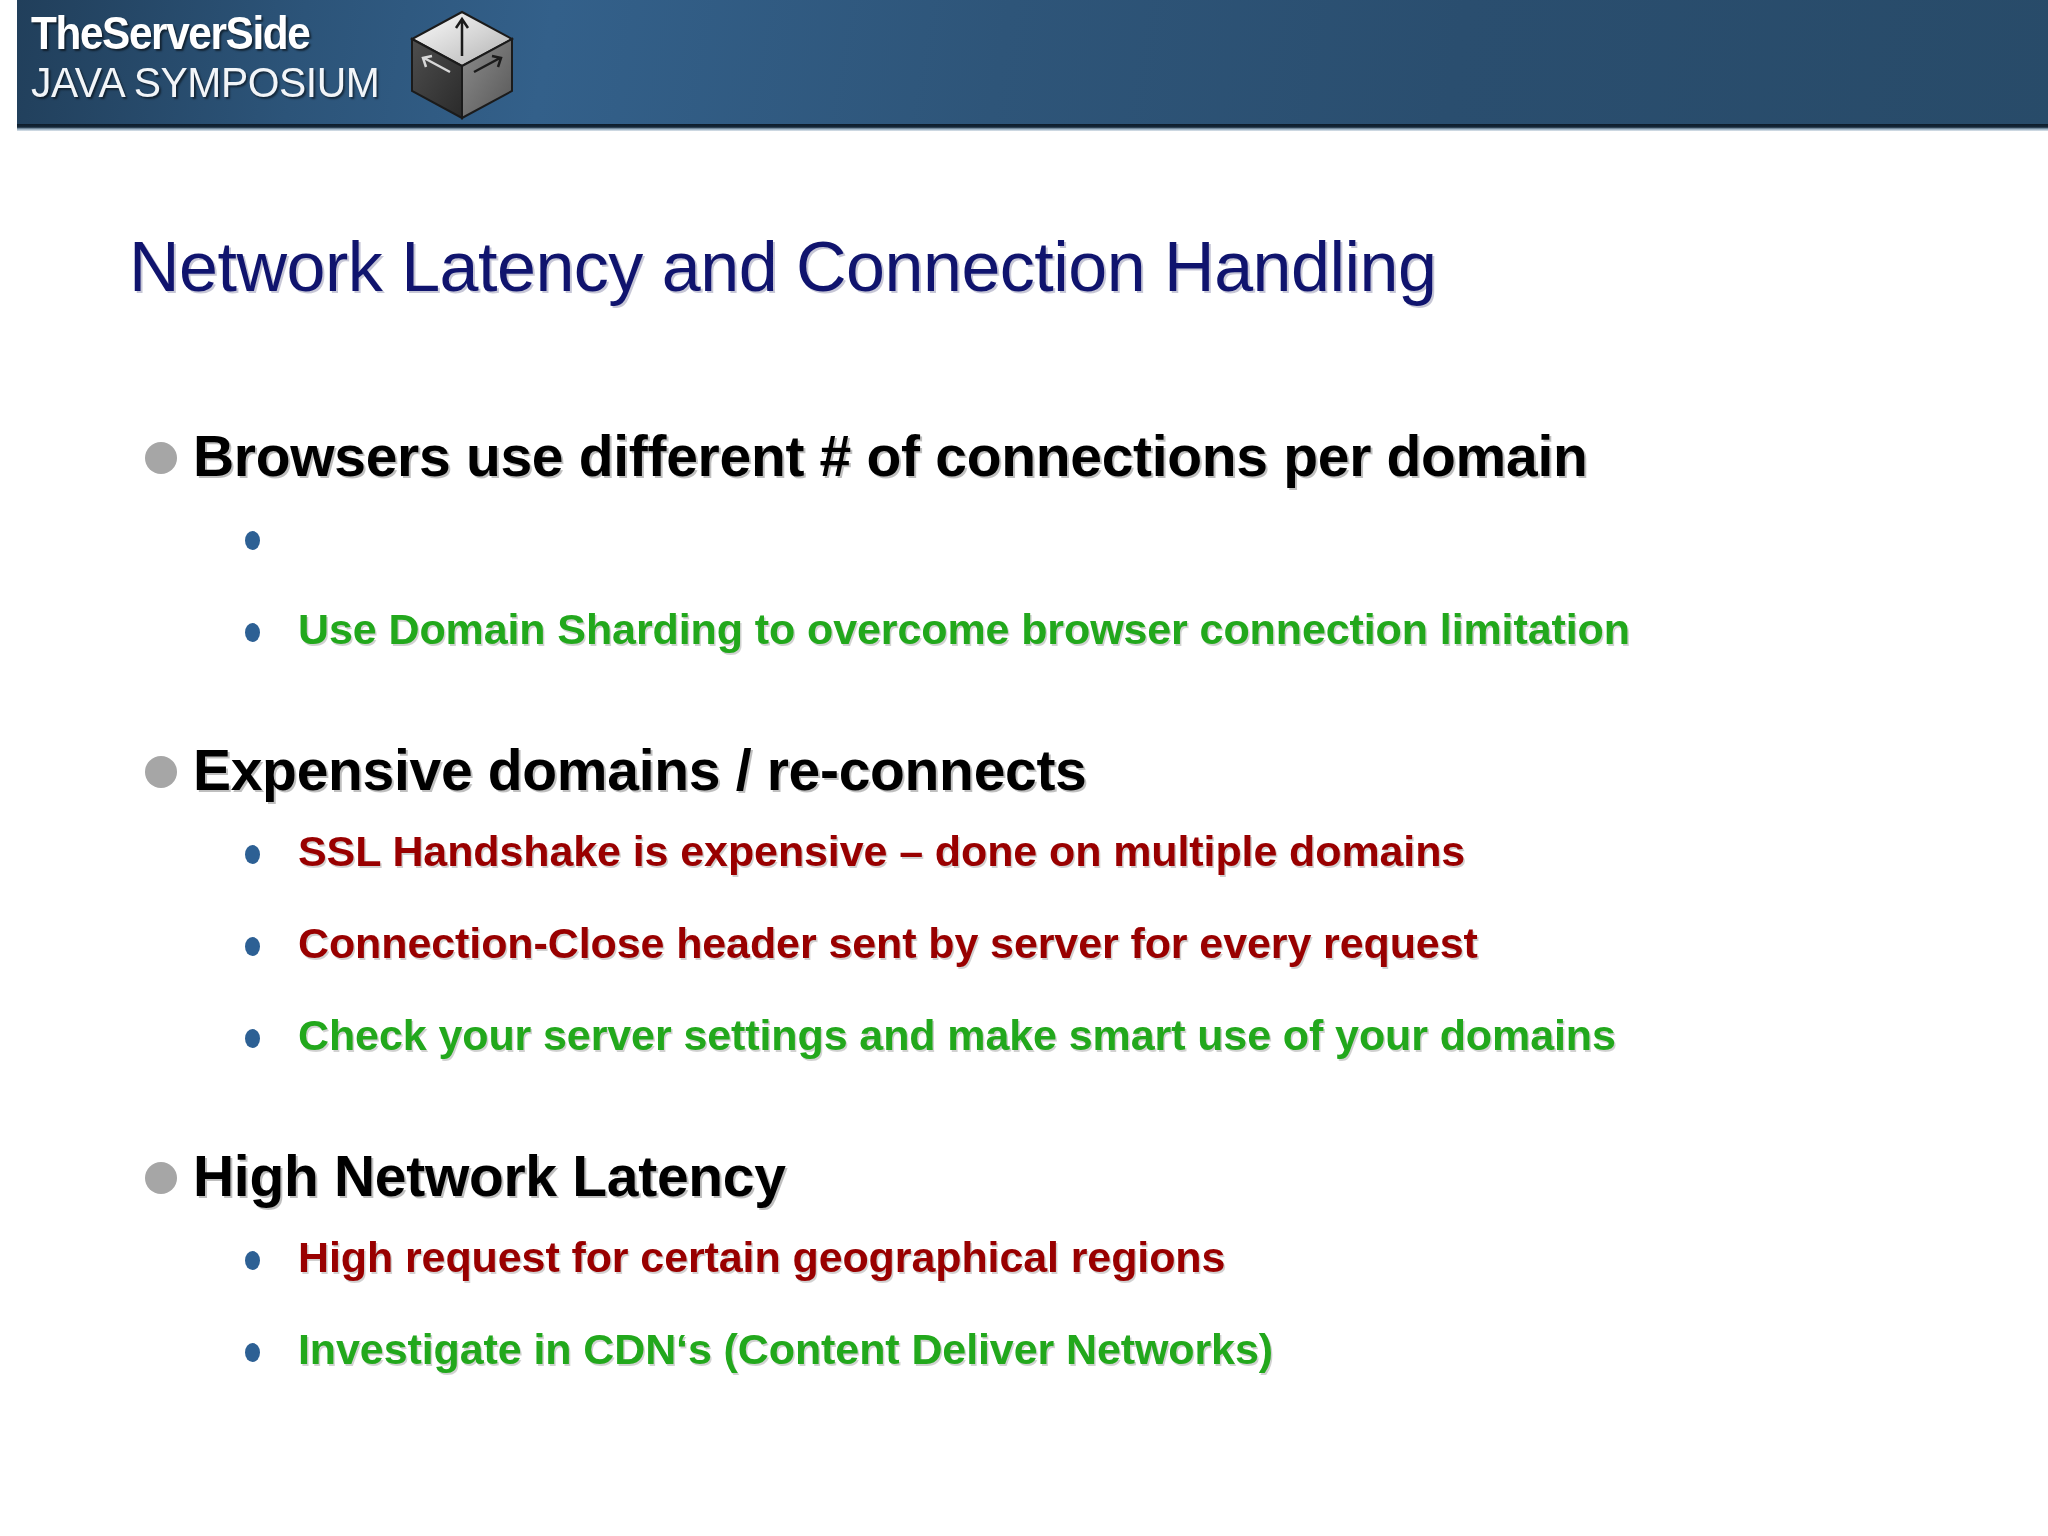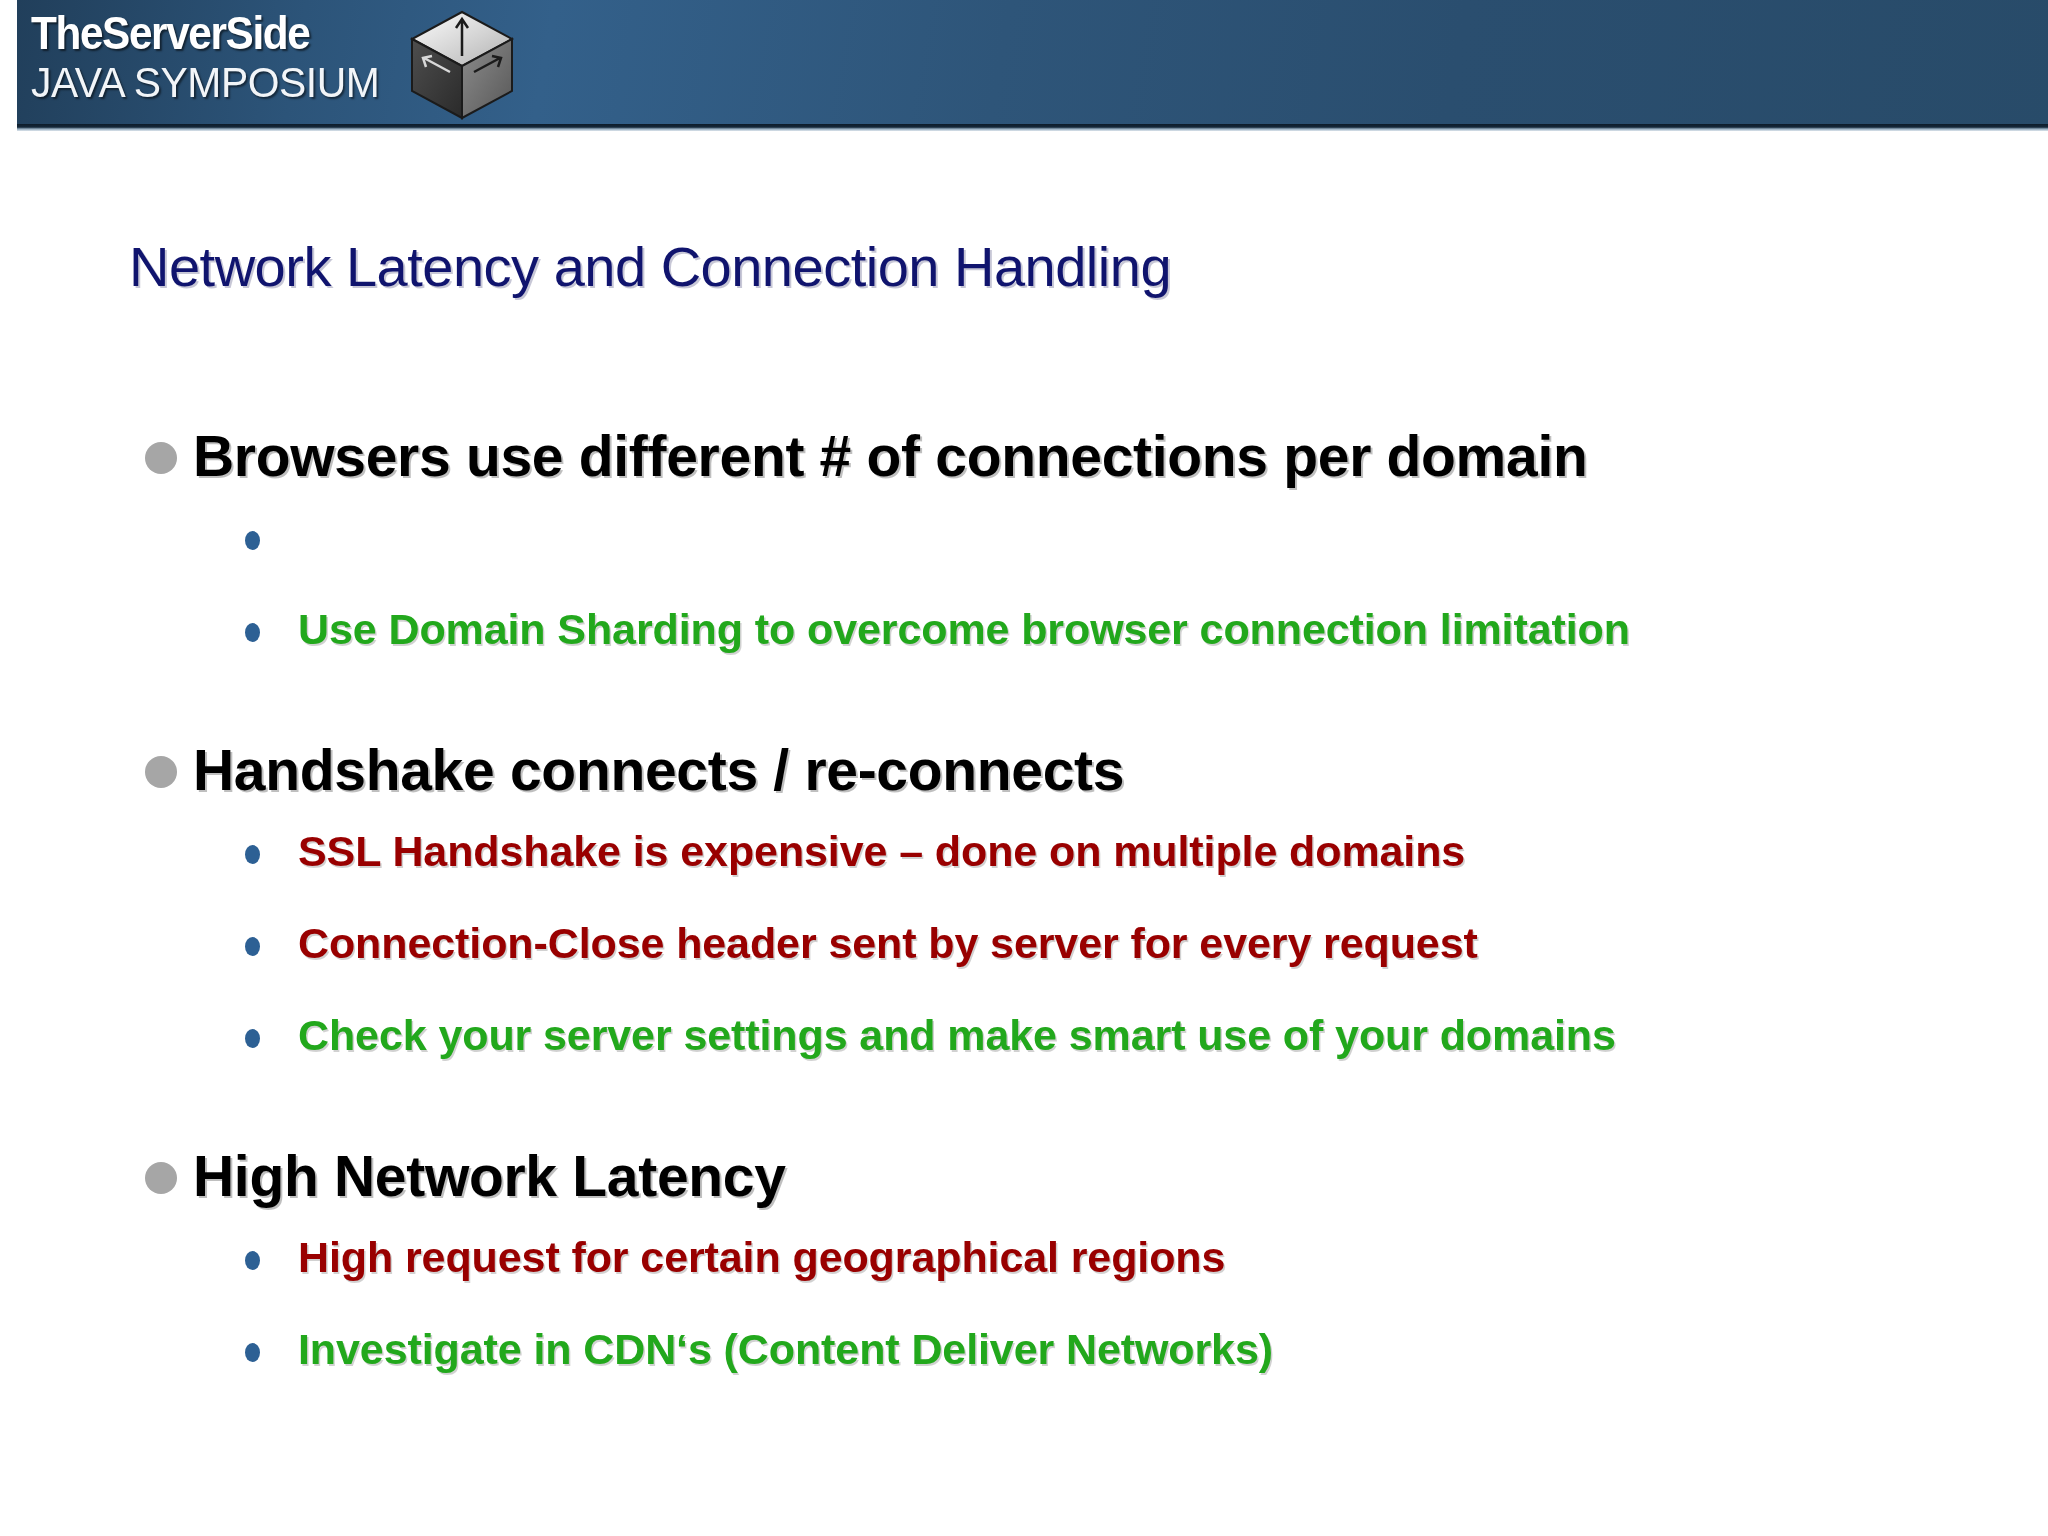--- a/index.html
+++ b/index.html
@@ -82,21 +82,21 @@
     width: 120px;
     height: 118px;
   }
 
   
   #title {
     position: absolute;
     left: 112px;
     top: 222px;
     width: 1850px;
-    font-size: 56px;
+    font-size: 70px;
     line-height: 90px;
     font-weight: normal;
     color: #10146e;
     letter-spacing: -0.5px;
     white-space: nowrap;
     text-shadow: 2px 2px 0 rgba(30,30,90,0.25);
   }
 
   
   #body {
@@ -213,21 +213,21 @@
         <span class="dot2"></span>
         <span class="txt2 c-green">Use Domain Sharding to overcome browser connection limitation</span>
       </div>
     </div>
 
     <div class="gap-group"></div>
 
     <div class="group">
       <div class="lvl1">
         <span class="dot1"></span>
-        <span class="txt1">Handshake connects / re-connects</span>
+        <span class="txt1">Expensive domains / re-connects</span>
       </div>
       <div class="lvl2">
         <span class="dot2"></span>
         <span class="txt2 c-red">SSL Handshake is expensive – done on multiple domains</span>
       </div>
       <div class="lvl2">
         <span class="dot2"></span>
         <span class="txt2 c-red">Connection-Close header sent by server for every request</span>
       </div>
       <div class="lvl2">

